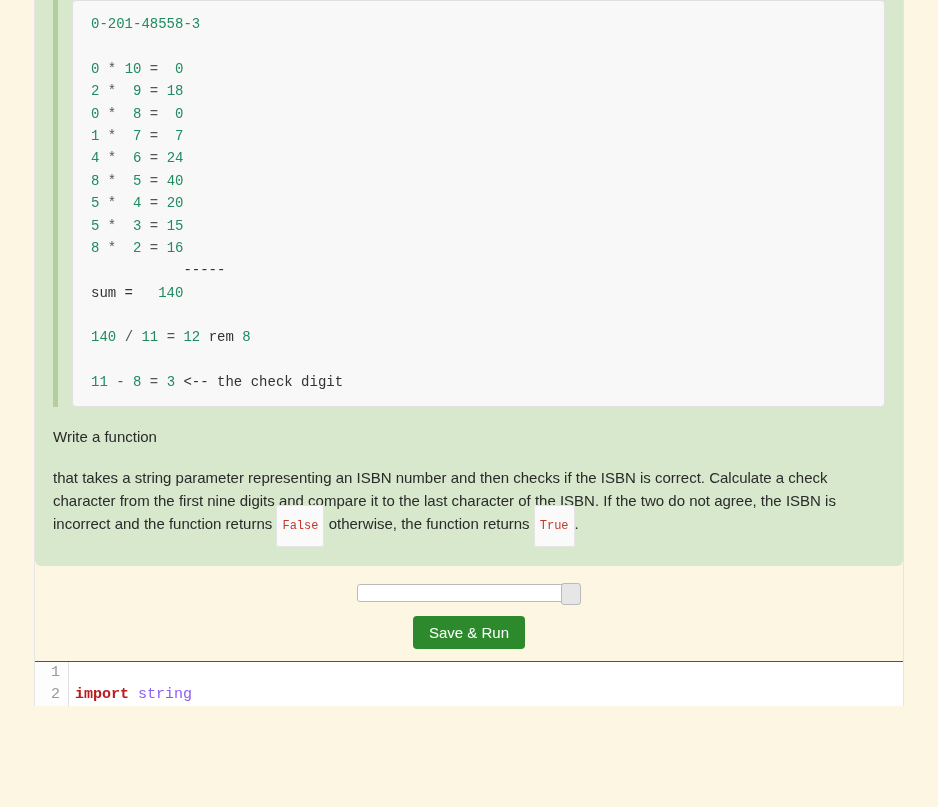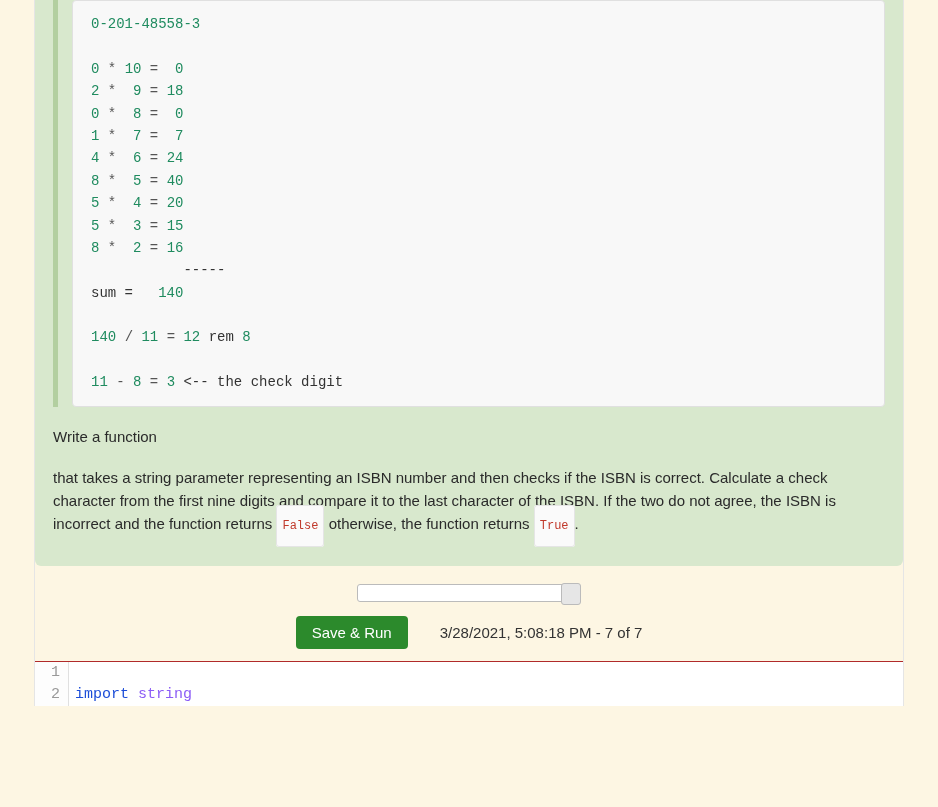--- a/index.html
+++ b/index.html
@@ -120,21 +120,21 @@
     padding-right: 8px;
     color: #999;
     border-right: 1px solid #e0e0e0;
     background: #fdfdfd;
     user-select: none;
   }
   .code-cell {
     padding-left: 6px;
     white-space: pre;
   }
-  .kw { color: #1d4ed8; font-weight: normal; }
+  .kw { color: #b91c1c; font-weight: bold; }
   .plain { color: #8b5cf6; }
 </style>
 </head>
 <body>
 
 <div class="outer-border">
   <div class="green-box">
 
     <div class="blockquote">
       <div class="codeblock" id="example-code"><span class="m">0-201-48558-3</span>
@@ -166,21 +166,20 @@
 
   <div class="editor-wrap">
     <div class="slider-row">
       <div class="slider-track">
         <div class="slider-thumb"></div>
       </div>
     </div>
 
     <div class="controls-row">
       <button class="btn btn-green">Save &amp; Run</button>
-      <span class="status">3/28/2021, 5:08:18 PM - 7 of 7</span>
     </div>
 
     <div class="editor-divider"></div>
 
     <div class="code-editor" id="code-editor">
         <div class="code-row">
           <div class="gutter">1</div>
           <div class="code-cell"></div>
         </div>
         <div class="code-row">

